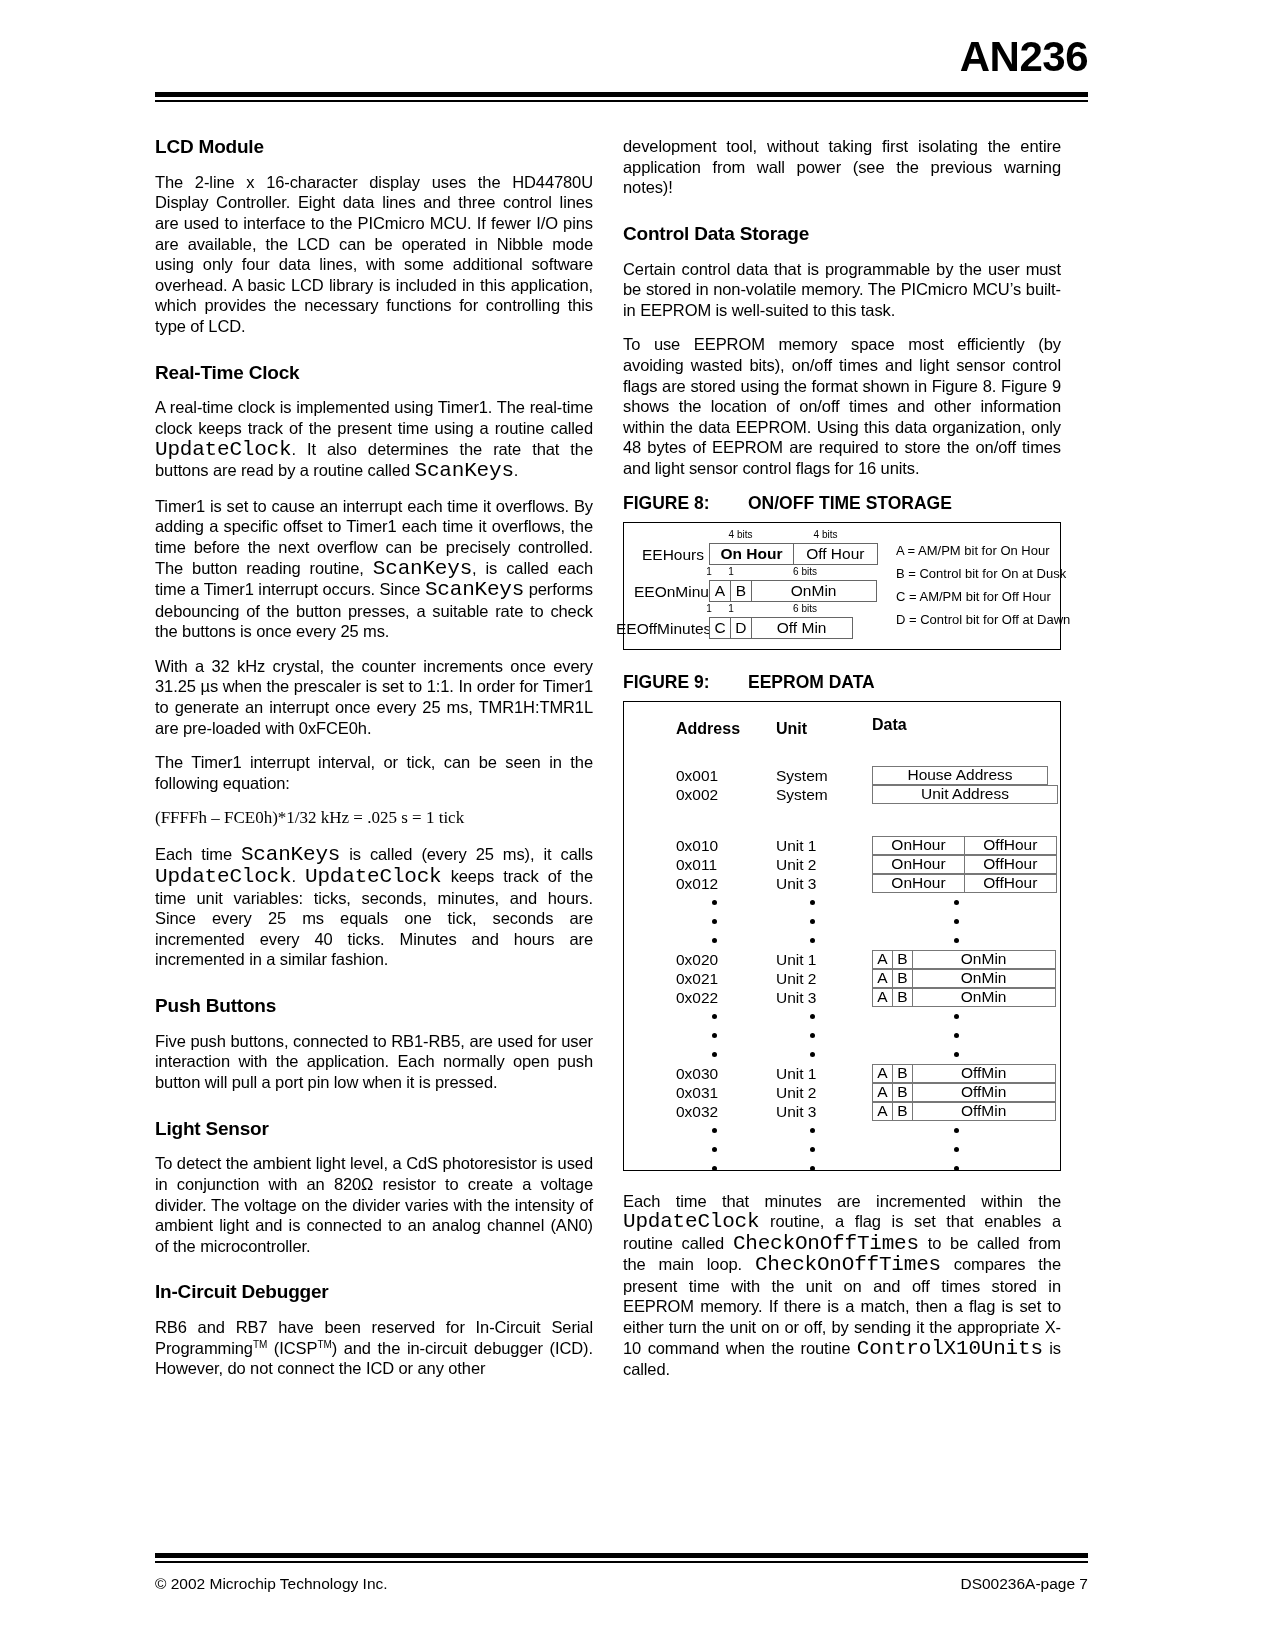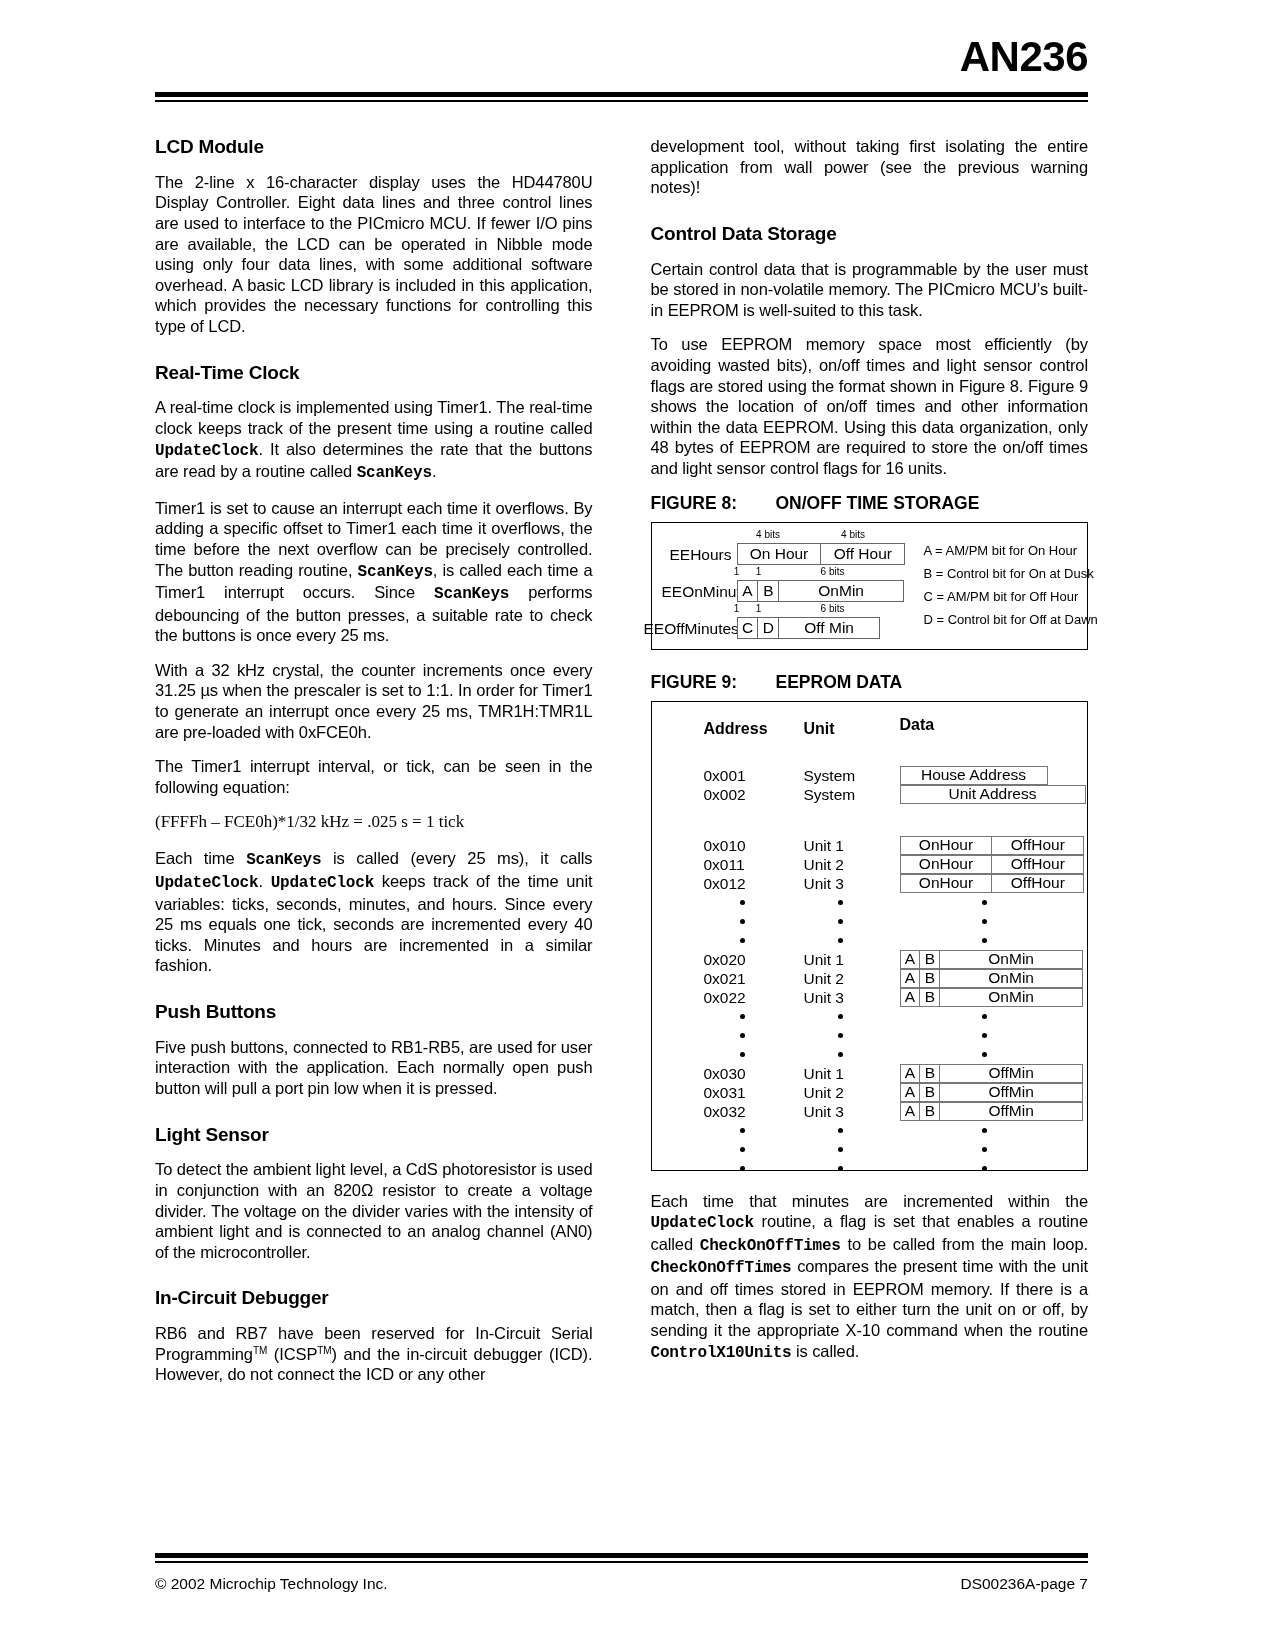--- a/index.html
+++ b/index.html
@@ -47,21 +47,21 @@
     margin-top: 3px;
   }
 
   
   .columns {
     position: absolute;
     left: 155px;
     top: 136px;
     width: 933px;
     display: flex;
-    gap: 58px;
+    gap: 30px;
   }
   .col {
     width: 438px;
   }
 
   h2.sec {
     font-size: 19px;
     font-weight: bold;
     margin: 0 0 13px 0;
     line-height: 1.2;
@@ -74,23 +74,22 @@
     font-size: 16.5px;
     line-height: 20.6px;
     margin: 0 0 14px 0;
     text-align: justify;
     letter-spacing: -0.1px;
   }
   p.body.last { margin-bottom: 14px; }
 
   code, .mono {
     font-family: "Liberation Mono", monospace;
-    font-size: 16px;
+    font-size: 21px;
     letter-spacing: -0.2px;
-    font-weight: bold;
   }
 
   .equation {
     font-family: "Liberation Serif", serif;
     font-size: 17px;
     margin: 0 0 14px 0;
     line-height: 1.35;
   }
 
   sup.tm {
@@ -315,21 +314,21 @@
       <div class="fig-box fig8">
         <div class="f8-left">
 
           <div class="f8-row">
             <div class="f8-bitlabels">
               <span style="left:0px;width:85px;">4 bits</span>
               <span style="left:85px;width:85px;">4 bits</span>
             </div>
             <div class="f8-name">EEHours</div>
             <div class="f8-cells">
-              <div class="f8-cell" style="width:85px;">On Hour</div>
+              <div class="f8-cell" style="width:85px;font-weight:bold;">On Hour</div>
               <div class="f8-cell" style="width:85px;">Off Hour</div>
             </div>
           </div>
 
           <div class="f8-row">
             <div class="f8-bitlabels">
               <span style="left:0px;width:22px;">1</span>
               <span style="left:22px;width:22px;">1</span>
               <span style="left:44px;width:126px;">6 bits</span>
             </div>
@@ -374,21 +373,21 @@
         <div class="f9-inner">
 
           <div class="f9-head addr">Address</div>
           <div class="f9-head unit">Unit</div>
           <div class="f9-head data">Data</div>
 
           <div class="f9-row" style="top:64px;">
             <span class="f9-addr">0x001</span>
             <span class="f9-unit">System</span>
             <span class="f9-data">
-              <span class="f9-cell" style="width:148px;">House Address</span>
+              <span class="f9-cell" style="width:176px;">House Address</span>
             </span>
           </div>
           <div class="f9-row" style="top:83px;">
             <span class="f9-addr">0x002</span>
             <span class="f9-unit">System</span>
             <span class="f9-data">
               <span class="f9-cell" style="width:186px;">Unit Address</span>
             </span>
           </div>
 

